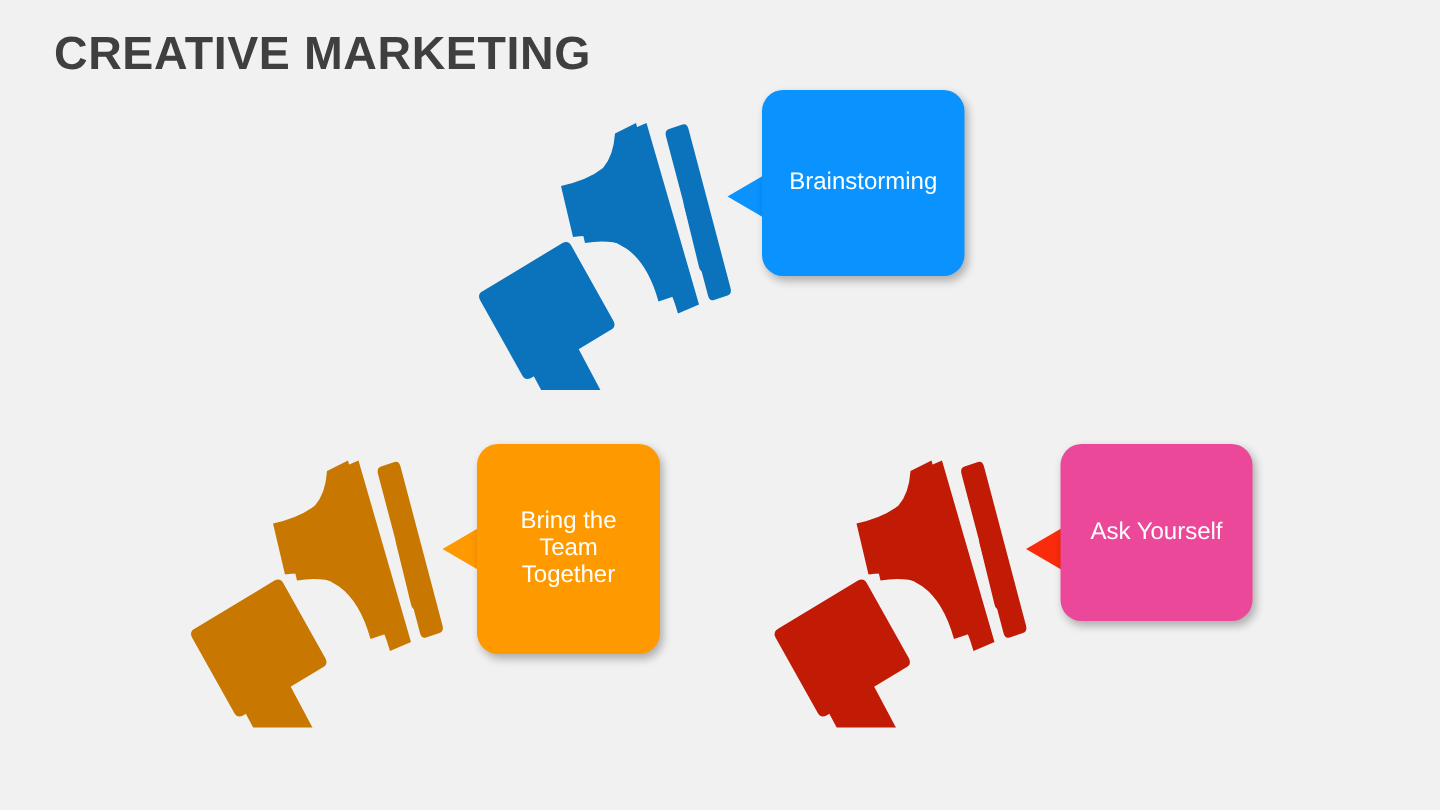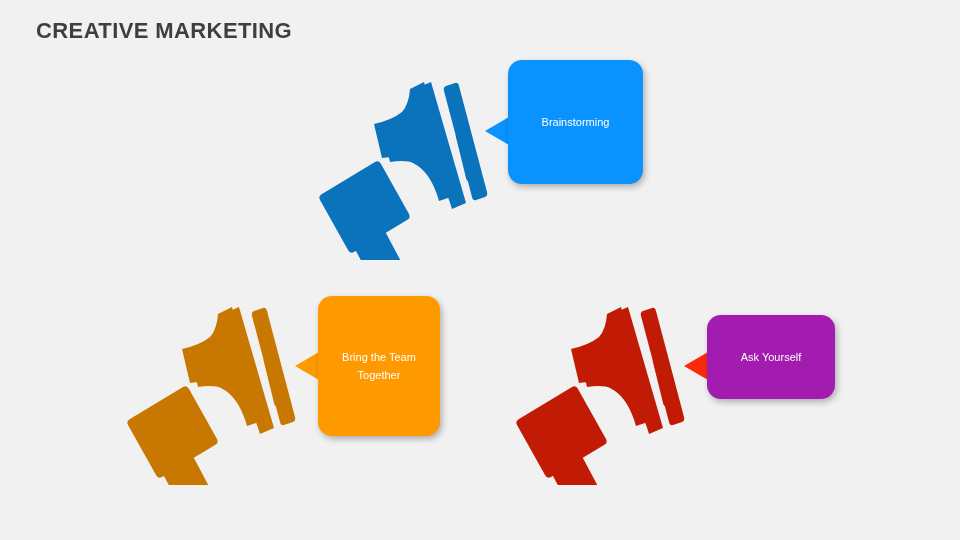--- a/index.html
+++ b/index.html
@@ -16,21 +16,21 @@
   #slide {
     position: relative;
     width: 960px;
     height: 540px;
     background: #f1f1f1;
   }
   #slide-title {
     position: absolute;
     left: 36px;
     top: 18px;
-    font-size: 22px;
+    font-size: 31px;
     font-weight: bold;
     letter-spacing: 0.4px;
     color: #3f3f3f;
     white-space: nowrap;
   }
   .node {
     position: absolute;
   }
   .megaphone {
     position: absolute;
@@ -40,21 +40,21 @@
     position: absolute;
     border-radius: 14px;
     box-shadow: 2px 3px 6px rgba(0,0,0,0.28);
     display: flex;
     align-items: center;
     justify-content: center;
     box-sizing: border-box;
   }
   .callout-label {
     color: #ffffff;
-    font-size: 11px;
+    font-size: 16px;
     line-height: 18px;
     text-align: center;
     padding: 0 10px;
     white-space: pre-line;
   }
   .tail {
     position: absolute;
     width: 0;
     height: 0;
     border-top: 14px solid transparent;
@@ -87,23 +87,22 @@
     left: 295px;
     top: 352px;
     border-right: 24px solid #ff9900;
   }
 
   
   #group-ask .callout {
     left: 707px;
     top: 296px;
     width: 128px;
-    height: 84px;
-    background: #a21caf;
-    margin-top: 19px;
+    height: 118px;
+    background: #ec4899;
   }
   #group-ask .tail {
     left: 684px;
     top: 352px;
     border-right: 24px solid #fa2b0a;
   }
 </style>
 </head>
 <body>
 

